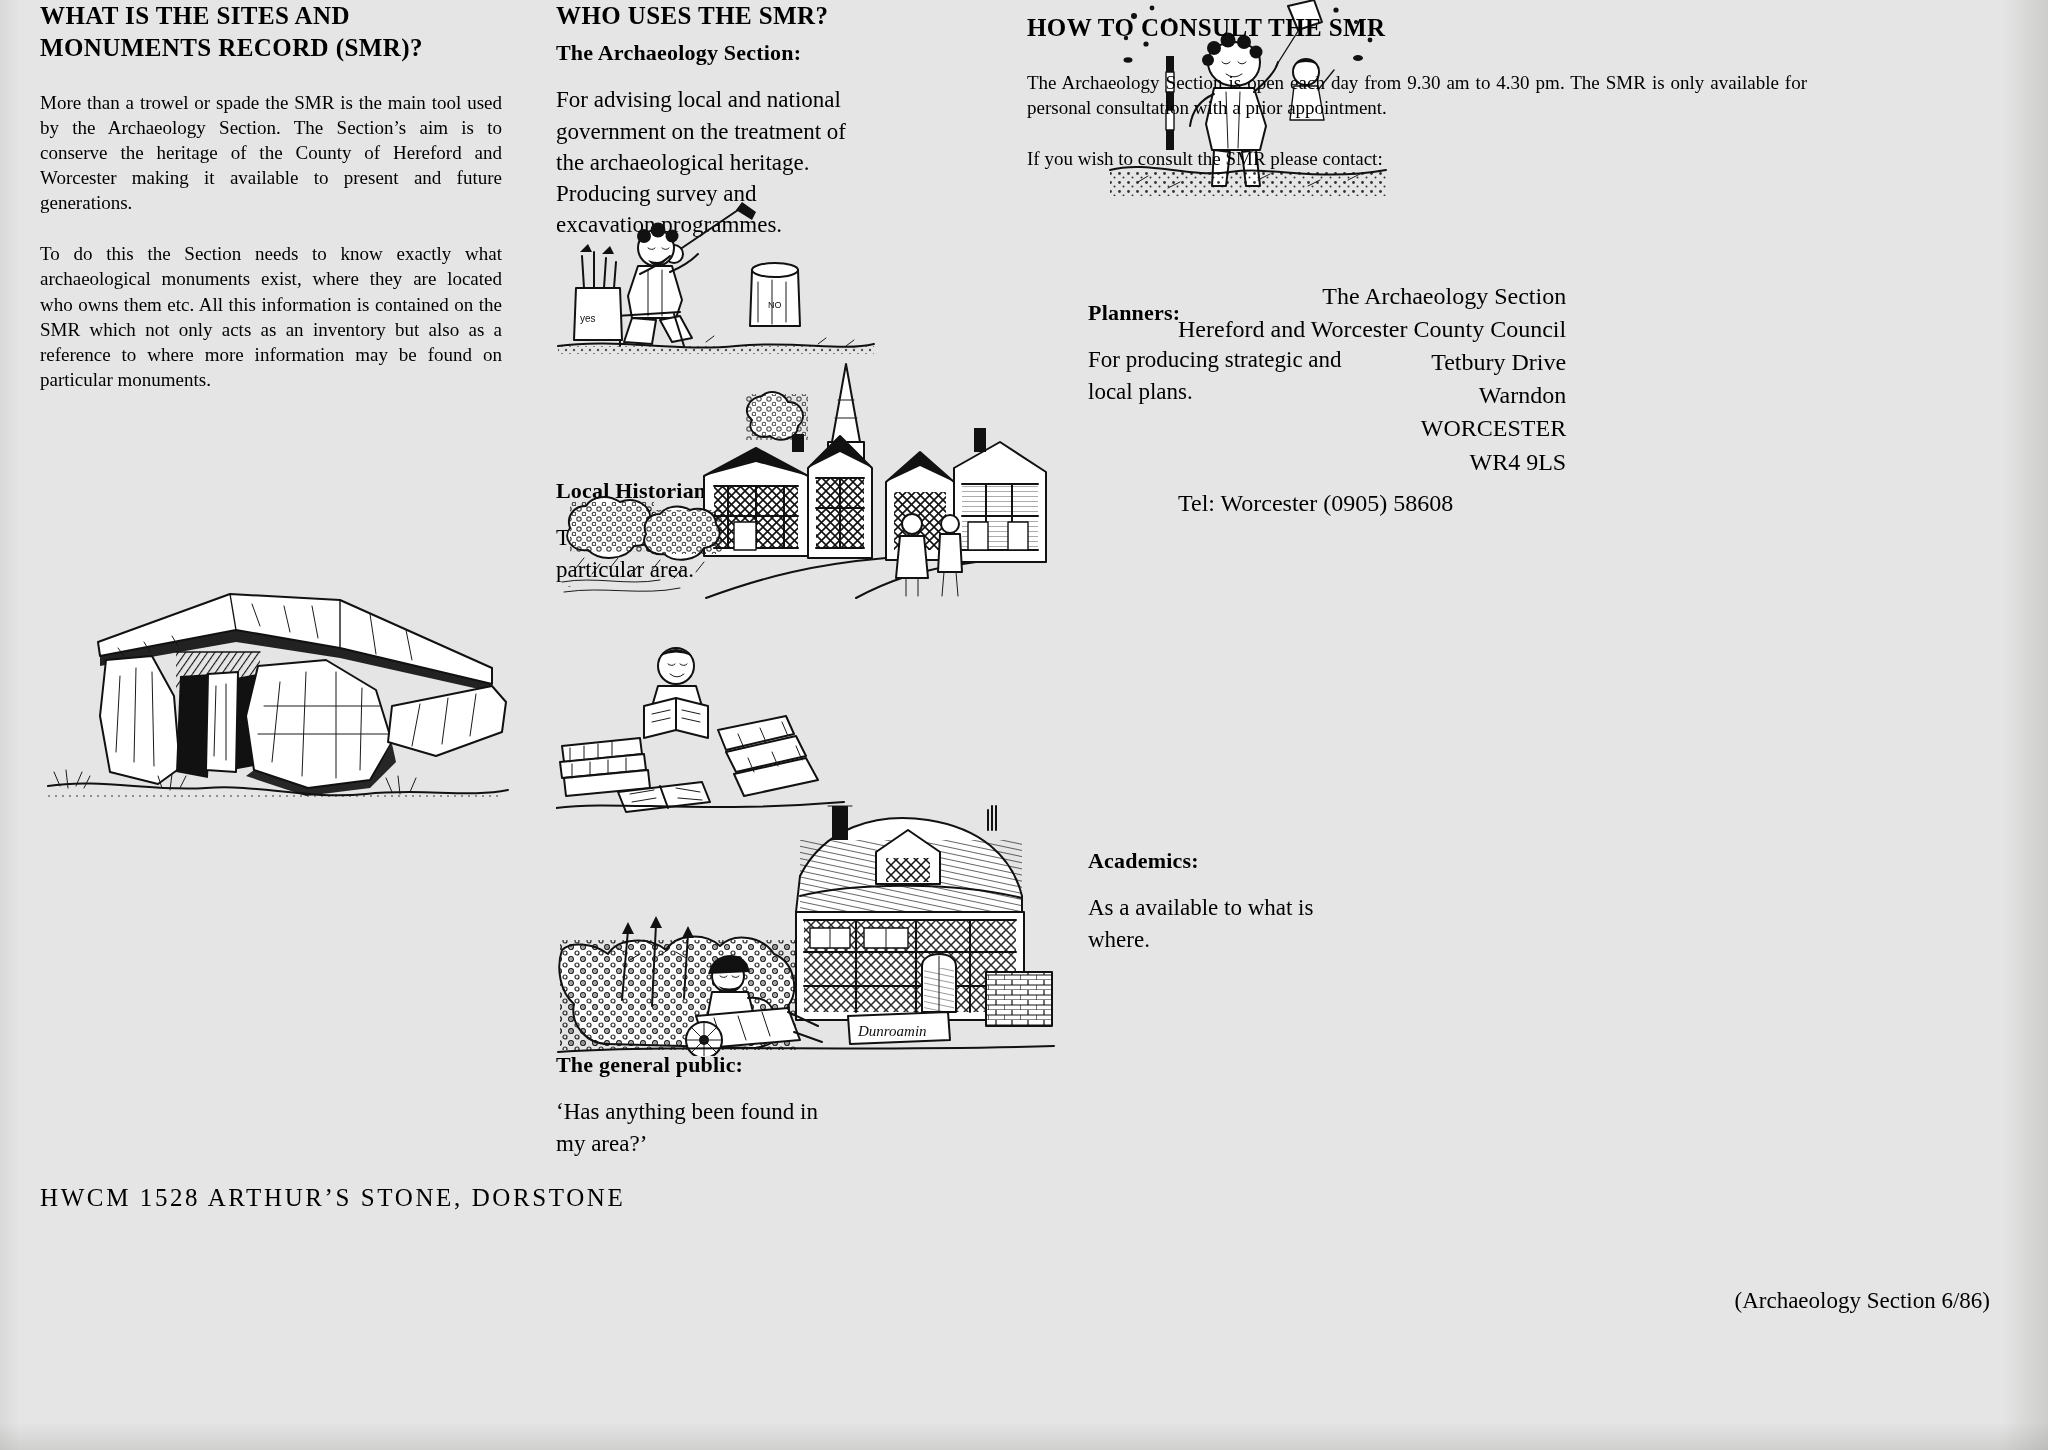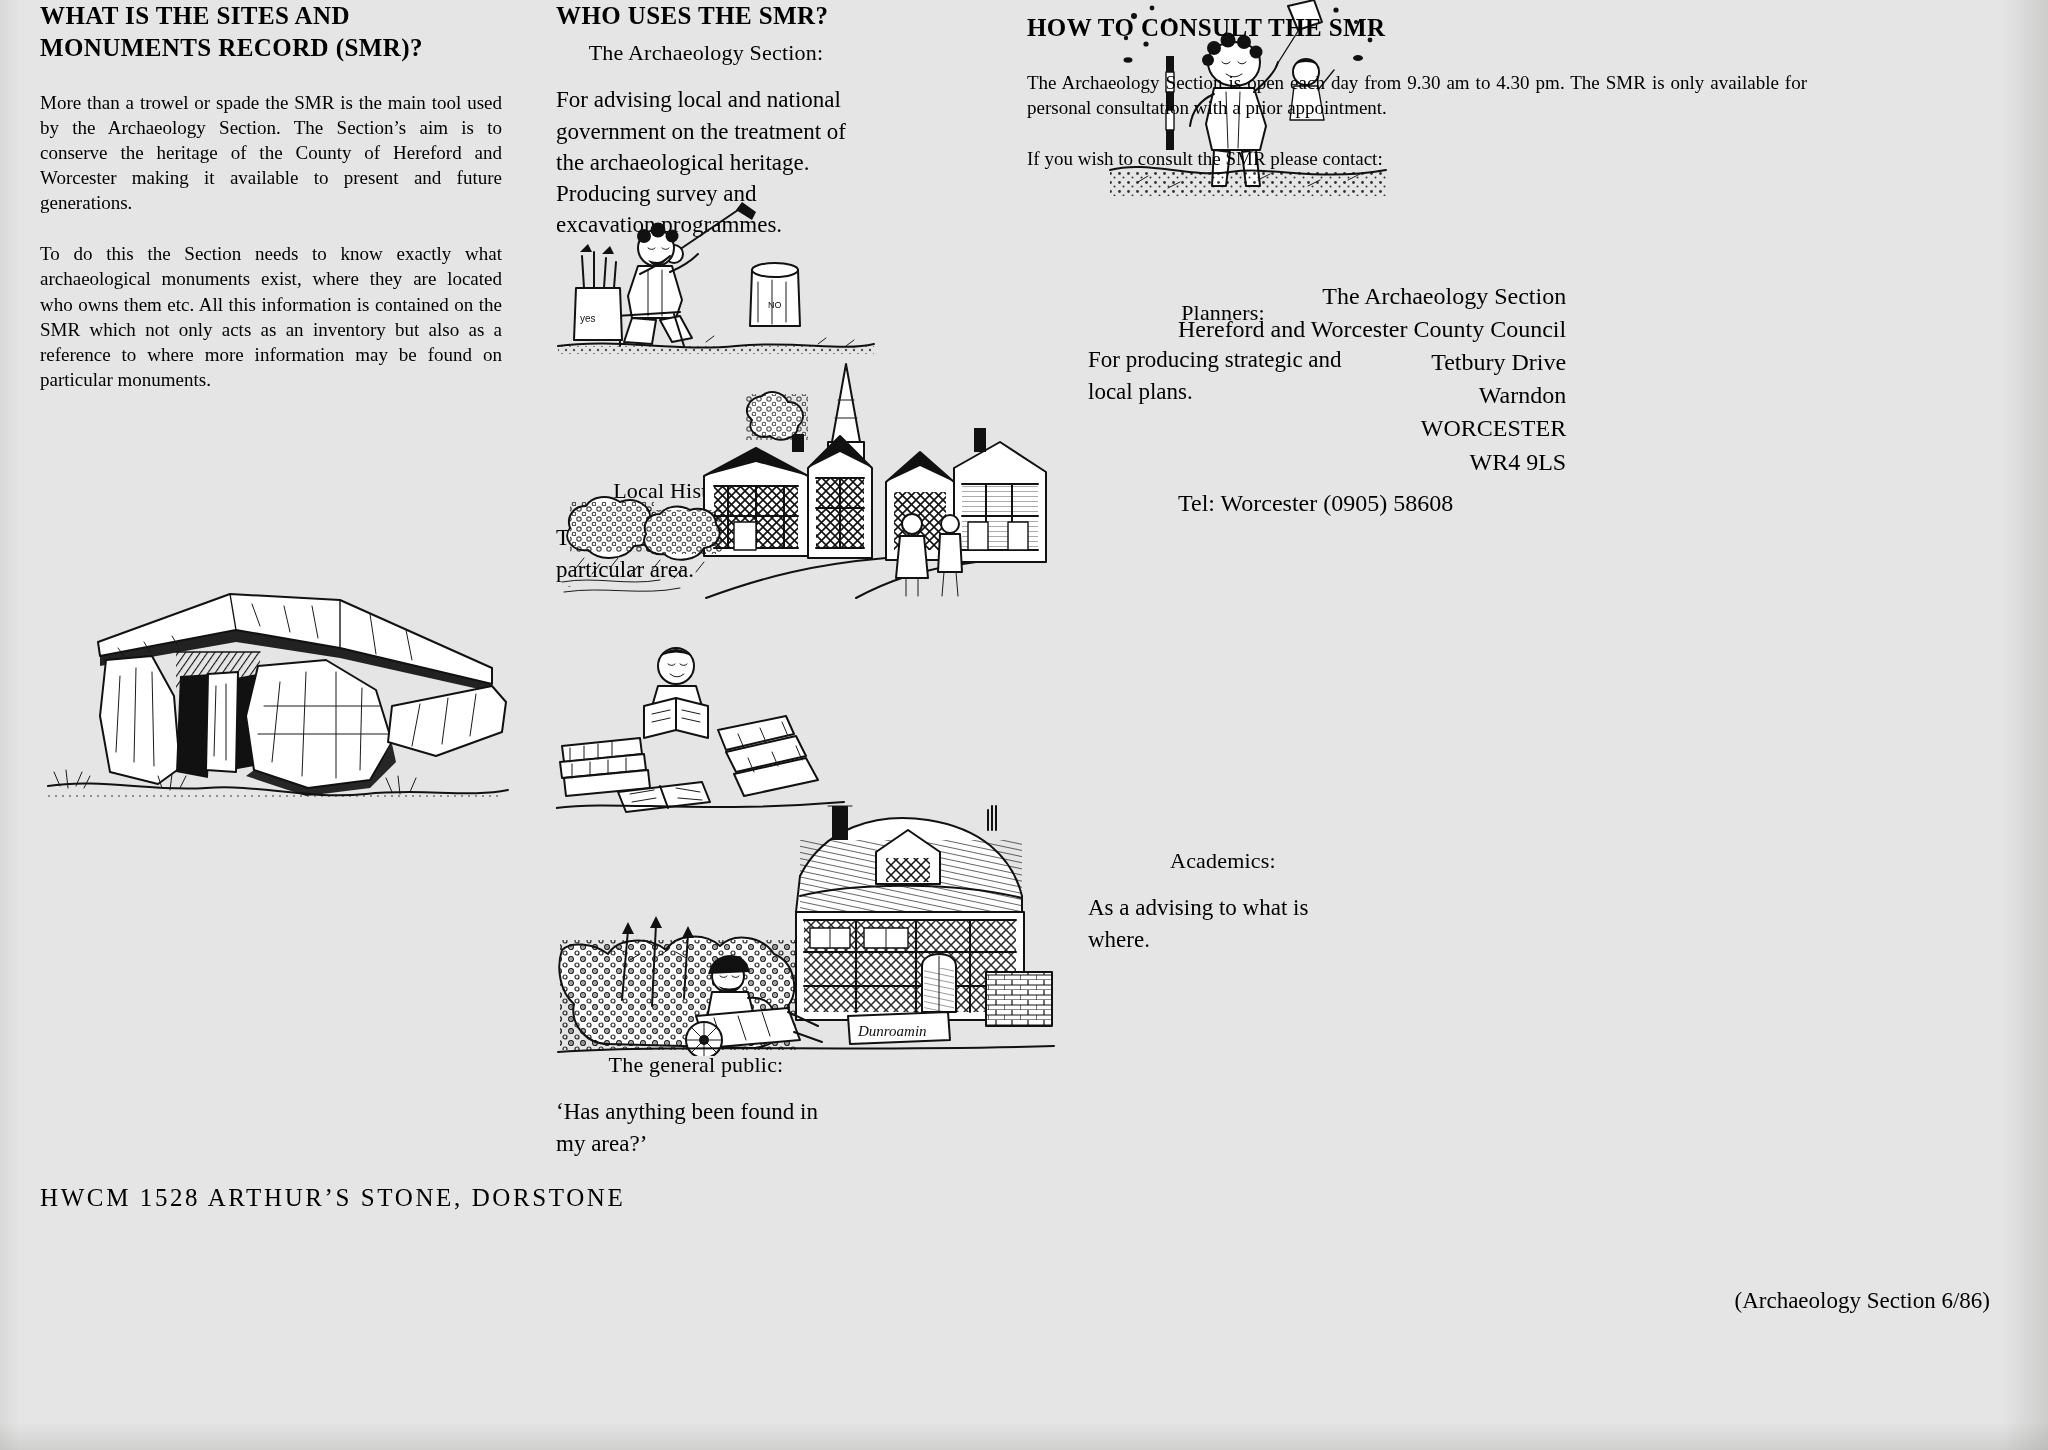--- a/index.html
+++ b/index.html
@@ -53,25 +53,24 @@
 
   h2.section-heading {
     font-size: 25px;
     font-weight: bold;
     letter-spacing: 0.4px;
     line-height: 1.28;
     margin: 0 0 26px 0;
   }
   h3.sub-heading {
     font-size: 22px;
-    font-weight: normal;
+    font-weight: bold;
     letter-spacing: 0.2px;
     margin: 0 0 18px 0;
     line-height: 1.2;
-    text-align: center;
   }
   p.body-text {
     font-size: 19px;
     line-height: 1.32;
     margin: 0 0 26px 0;
     text-align: justify;
   }
   p.body-text.last { margin-bottom: 16px; }
   p.note-text {
     font-size: 23px;
@@ -381,21 +380,21 @@
       </g>
 
       <path class="ink-fine" d="M20 212 l8 -10 M36 218 l8 -10 M54 212 l8 -10 M74 220 l8 -10 M96 214 l8 -10 M118 222 l8 -10 M140 216 l8 -10"></path>
       <path class="ink-fine" d="M6 226 C40 220 70 230 104 224 M8 236 C48 230 86 240 124 232"></path>
       <text x="12" y="232" font-family="Liberation Sans, sans-serif" font-size="8" fill="#111">-</text>
     </svg>
   </div>
 
   <div style="position:absolute; left:1088px; top:848px; width:270px;">
     <h3 class="sub-heading">Academics:</h3>
-    <p class="note-text">As a advising to what is where.</p>
+    <p class="note-text">As a available to what is where.</p>
   </div>
 
   <div class="illus" id="illus-books">
     <svg viewBox="0 0 290 172" width="290" height="172">
 
       <circle class="fillwhite" cx="120" cy="24" r="18"></circle>
       <path class="ink-fine" d="M112 22 q4 3 7 0 M124 22 q4 3 7 0"></path>
       <path class="ink-fine" d="M114 32 q7 6 14 0"></path>
       <path class="ink" d="M104 14 q16 -14 32 0 q-16 -7 -32 0Z"></path>
       <path class="fillwhite" d="M102 44 L140 44 L150 78 L92 78 Z"></path>

